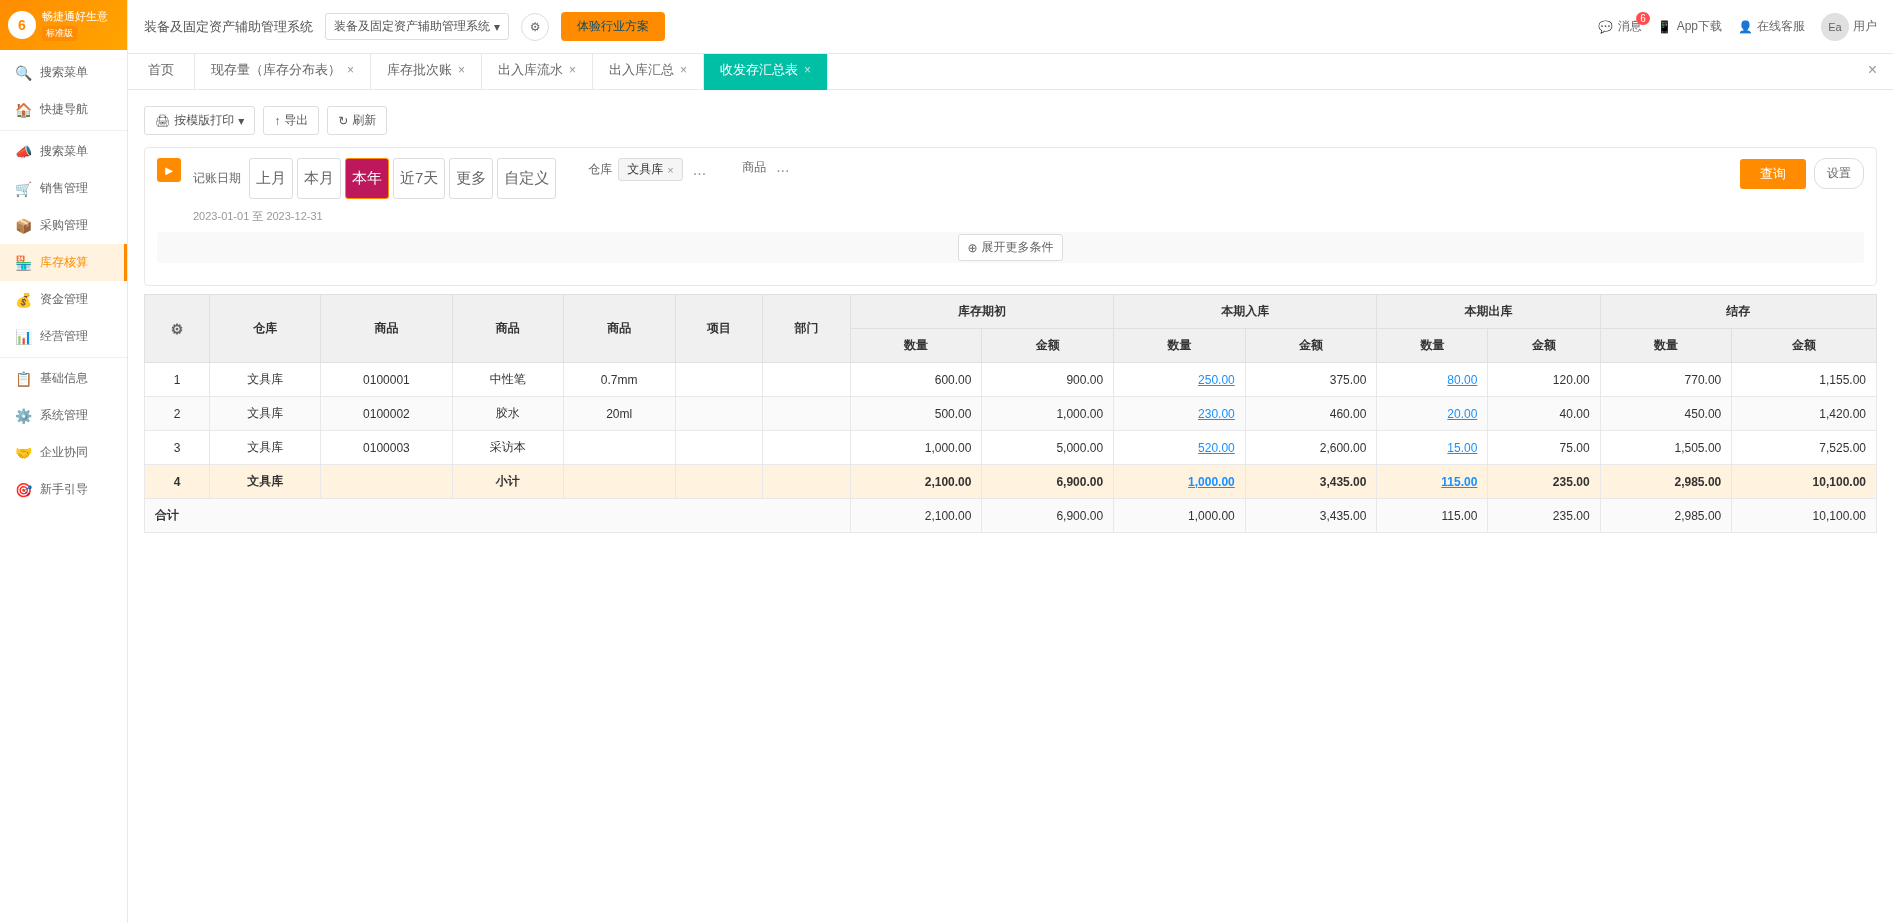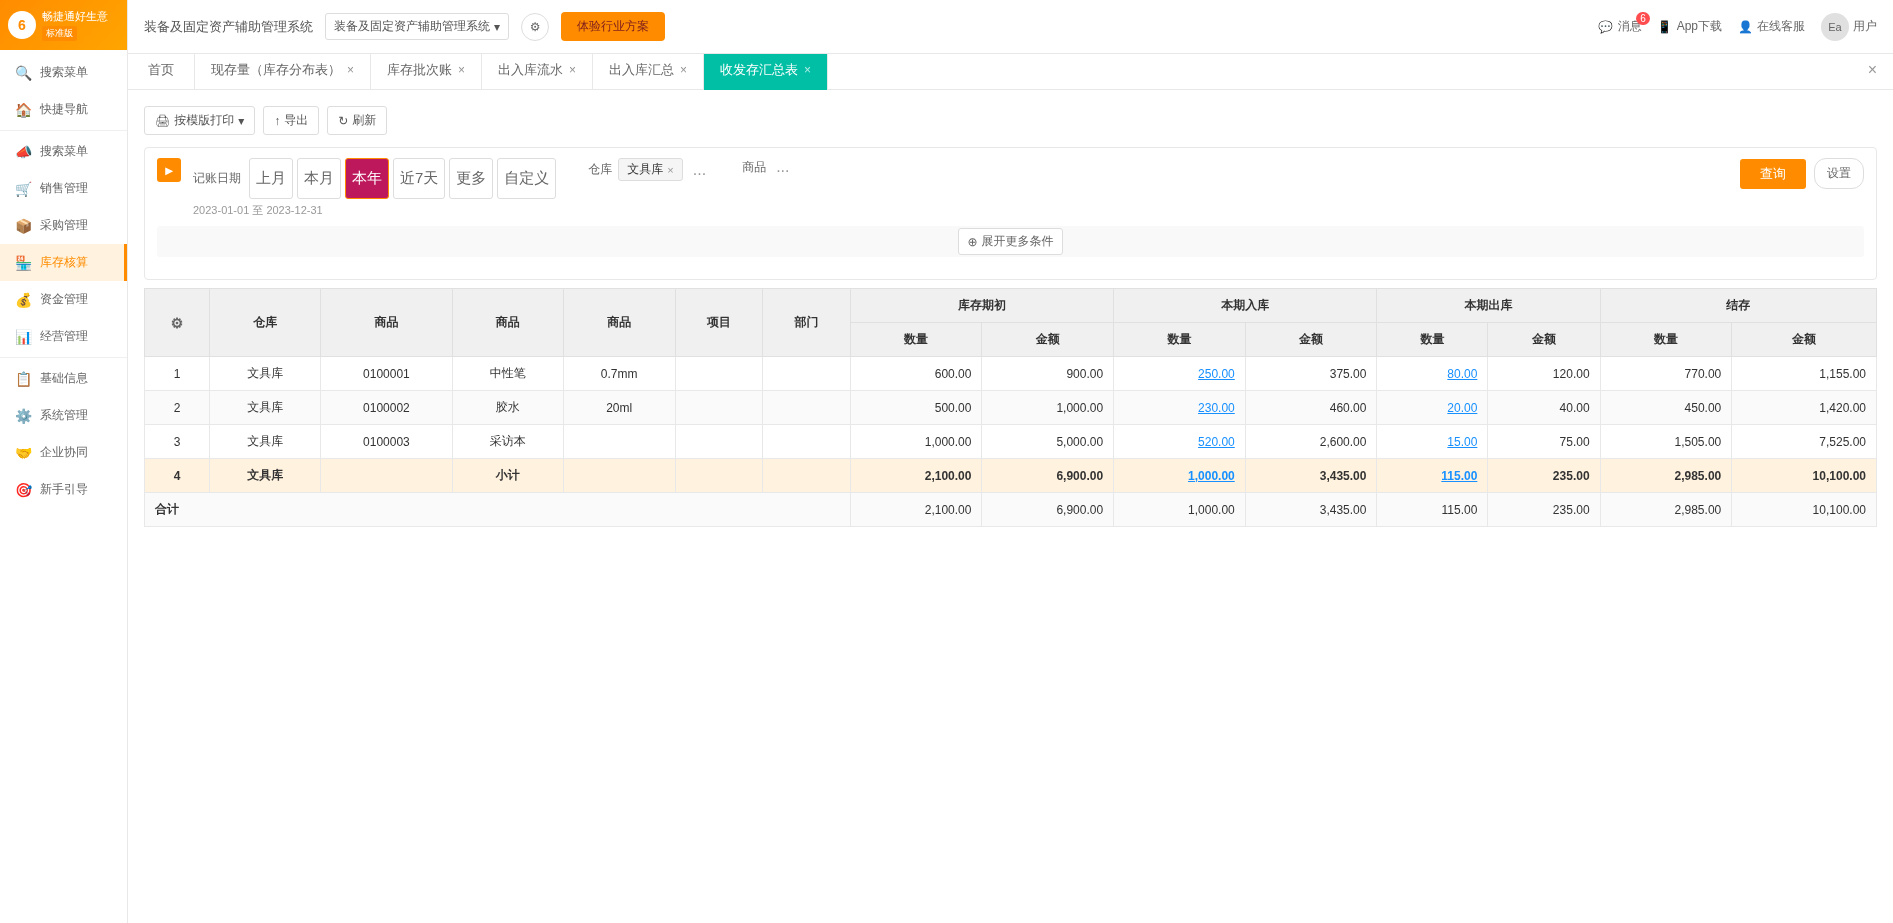--- a/index.html
+++ b/index.html
@@ -16,21 +16,21 @@
     .sidebar-item.active { background: #fff3e0; color: #ff8c00; border-right: 3px solid #ff8c00; }
     .sidebar-item-icon { width: 16px; height: 16px; display: flex; align-items: center; justify-content: center; font-size: 14px; }
     .sidebar-divider { height: 1px; background: #f0f0f0; margin: 2px 0; }
 
     
     .topbar { position: fixed; left: 128px; top: 0; right: 0; height: 54px; background: #fff; border-bottom: 1px solid #e8e8e8; display: flex; align-items: center; justify-content: space-between; padding: 0 16px; z-index: 99; }
     .topbar-left { display: flex; align-items: center; gap: 12px; }
     .topbar-title { font-size: 13px; color: #555; }
     .topbar-selector { display: flex; align-items: center; gap: 4px; padding: 4px 8px; border: 1px solid #ddd; border-radius: 3px; cursor: pointer; font-size: 12px; color: #555; }
     .topbar-settings { width: 28px; height: 28px; border-radius: 50%; border: 1px solid #ddd; display: flex; align-items: center; justify-content: center; cursor: pointer; color: #666; }
-    .topbar-experience { background: #ff8c00; color: #7f1d1d; padding: 6px 16px; border-radius: 4px; font-size: 12px; cursor: pointer; border: none; }
+    .topbar-experience { background: #ff8c00; color: #0c4a6e; padding: 6px 16px; border-radius: 4px; font-size: 12px; cursor: pointer; border: none; }
     .topbar-right { display: flex; align-items: center; gap: 16px; font-size: 12px; color: #666; }
     .topbar-right-item { display: flex; align-items: center; gap: 4px; cursor: pointer; position: relative; }
     .badge { background: #ff4d4f; color: #fff; font-size: 10px; padding: 1px 4px; border-radius: 8px; position: absolute; top: -6px; right: -8px; }
     .user-avatar { width: 28px; height: 28px; background: #e0e0e0; border-radius: 50%; display: flex; align-items: center; justify-content: center; font-size: 11px; color: #666; }
 
     
     .tabs-bar { position: fixed; left: 128px; top: 50px; right: 0; height: 40px; background: #fff; border-bottom: 1px solid #e8e8e8; display: flex; align-items: center; z-index: 98; }
     .tab { display: flex; align-items: center; gap: 6px; padding: 0 16px; height: 40px; font-size: 13px; cursor: pointer; color: #666; border-right: 1px solid #e8e8e8; white-space: nowrap; }
     .tab:first-child { padding: 0 20px; }
     .tab.active { background: #00bfa5; color: #fff; }
@@ -38,21 +38,21 @@
     .tabs-end-close { margin-left: auto; padding: 0 16px; font-size: 16px; cursor: pointer; color: #999; }
 
     
     .main { margin-left: 128px; margin-top: 90px; padding: 16px; background: #fff; min-height: calc(923px - 90px); }
     .page-title { font-size: 15px; font-weight: 600; color: #333; margin-bottom: 16px; }
     .filter-toggle { width: 24px; height: 24px; background: #ff8c00; color: #fff; display: flex; align-items: center; justify-content: center; border-radius: 3px; cursor: pointer; font-size: 14px; font-weight: bold; flex-shrink: 0; }
     .filter-label { color: #666; font-size: 12px; white-space: nowrap; }
     .date-btns { display: flex; gap: 4px; }
     .date-btn { padding: 10px 6px; border: 1px solid #ddd; border-radius: 3px; cursor: pointer; font-size: 15px; color: #666; background: #fff; text-align: right; }
     .date-btn.active { background: #be185d; color: #fff; border-color: #ff8c00; }
-    .date-range { font-size: 11px; color: #999; margin-top: 2px; }
+    .date-range { font-size: 11px; color: #999; margin-top: 8px; }
     .filter-tag { display: flex; align-items: center; gap: 4px; background: #f5f5f5; border: 1px solid #ddd; border-radius: 3px; padding: 2px 8px; font-size: 12px; }
     .filter-tag-close { cursor: pointer; color: #999; font-size: 11px; }
     .filter-dots { color: #999; font-size: 16px; cursor: pointer; padding: 0 4px; }
     .expand-btn { display: flex; align-items: center; gap: 4px; color: #666; font-size: 12px; cursor: pointer; padding: 4px 8px; border: 1px solid #ddd; border-radius: 3px; background: #fff; }
     .query-btn { background: #ff8c00; color: #fff; border: none; padding: 6px 20px; border-radius: 3px; cursor: pointer; font-size: 13px; }
     .settings-btn { background: #fff; color: #666; border: 1px solid #ddd; padding: 6px 12px; border-radius: 12px; cursor: pointer; font-size: 12px; }
     .toolbar-right { display: flex; gap: 8px; }
     .toolbar-btn { display: flex; align-items: center; gap: 4px; padding: 5px 10px; border: 1px solid #ddd; border-radius: 3px; cursor: pointer; font-size: 12px; color: #555; background: #fff; }
 
     

